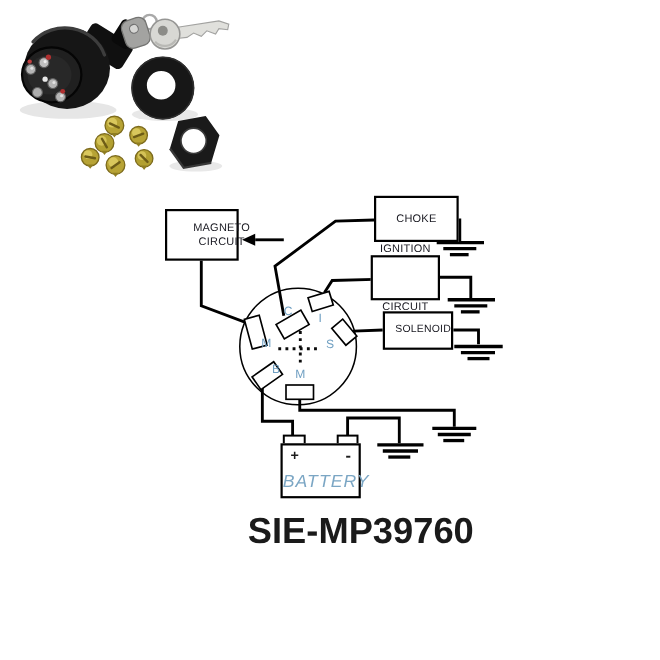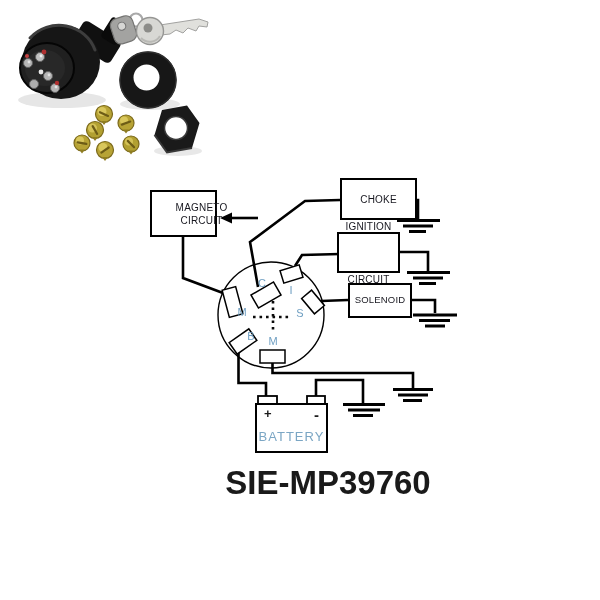--- a/index.html
+++ b/index.html
@@ -12,24 +12,24 @@
   .photo-svg{width:240px;height:170px;}
   .dbox{
     position:absolute;background:#fff;border:2px solid #000;box-sizing:border-box;
     display:flex;flex-direction:column;align-items:center;justify-content:center;
     font-size:10px;color:#17171f;text-align:center;line-height:1.3;letter-spacing:0.2px;
   }
   .dbox span{display:block;}
   .box-magneto{left:150px;top:190px;width:67px;height:47px;padding-left:36px;}
   .box-choke{left:340px;top:178px;width:77px;height:42px;}
   .box-ignition{left:337px;top:232px;width:63px;height:41px;gap:40px;}
-  .box-solenoid{left:348px;top:283px;width:64px;height:35px;font-size:9.5px;}
+  .box-solenoid{left:348px;top:283px;width:64px;height:35px;font-size:9.5px;align-items:flex-end;}
   .box-battery{left:255px;top:403px;width:73px;height:50px;justify-content:flex-start;}
   .battery-label{position:absolute;left:0;right:0;top:24px;text-align:center;
-    color:#7ba6c4;font-size:13px;letter-spacing:1px;}
+    color:#7ba6c4;font-size:16px;letter-spacing:1px;font-style:italic;}
   .battery-plus{position:absolute;left:7px;top:1px;font-size:13px;font-weight:bold;color:#1c1c1c;}
   .battery-minus{position:absolute;left:57px;top:0px;font-size:15px;font-weight:bold;color:#1c1c1c;}
   .term-label{
     position:absolute;font-size:11px;color:#6f9fc2;transform:translate(-50%,-50%);
   }
   .tl-c{left:262px;top:283px;}
   .tl-i{left:291px;top:290px;}
   .tl-s{left:300px;top:313px;}
   .tl-m-left{left:242px;top:312px;}
   .tl-b{left:251px;top:336px;}

